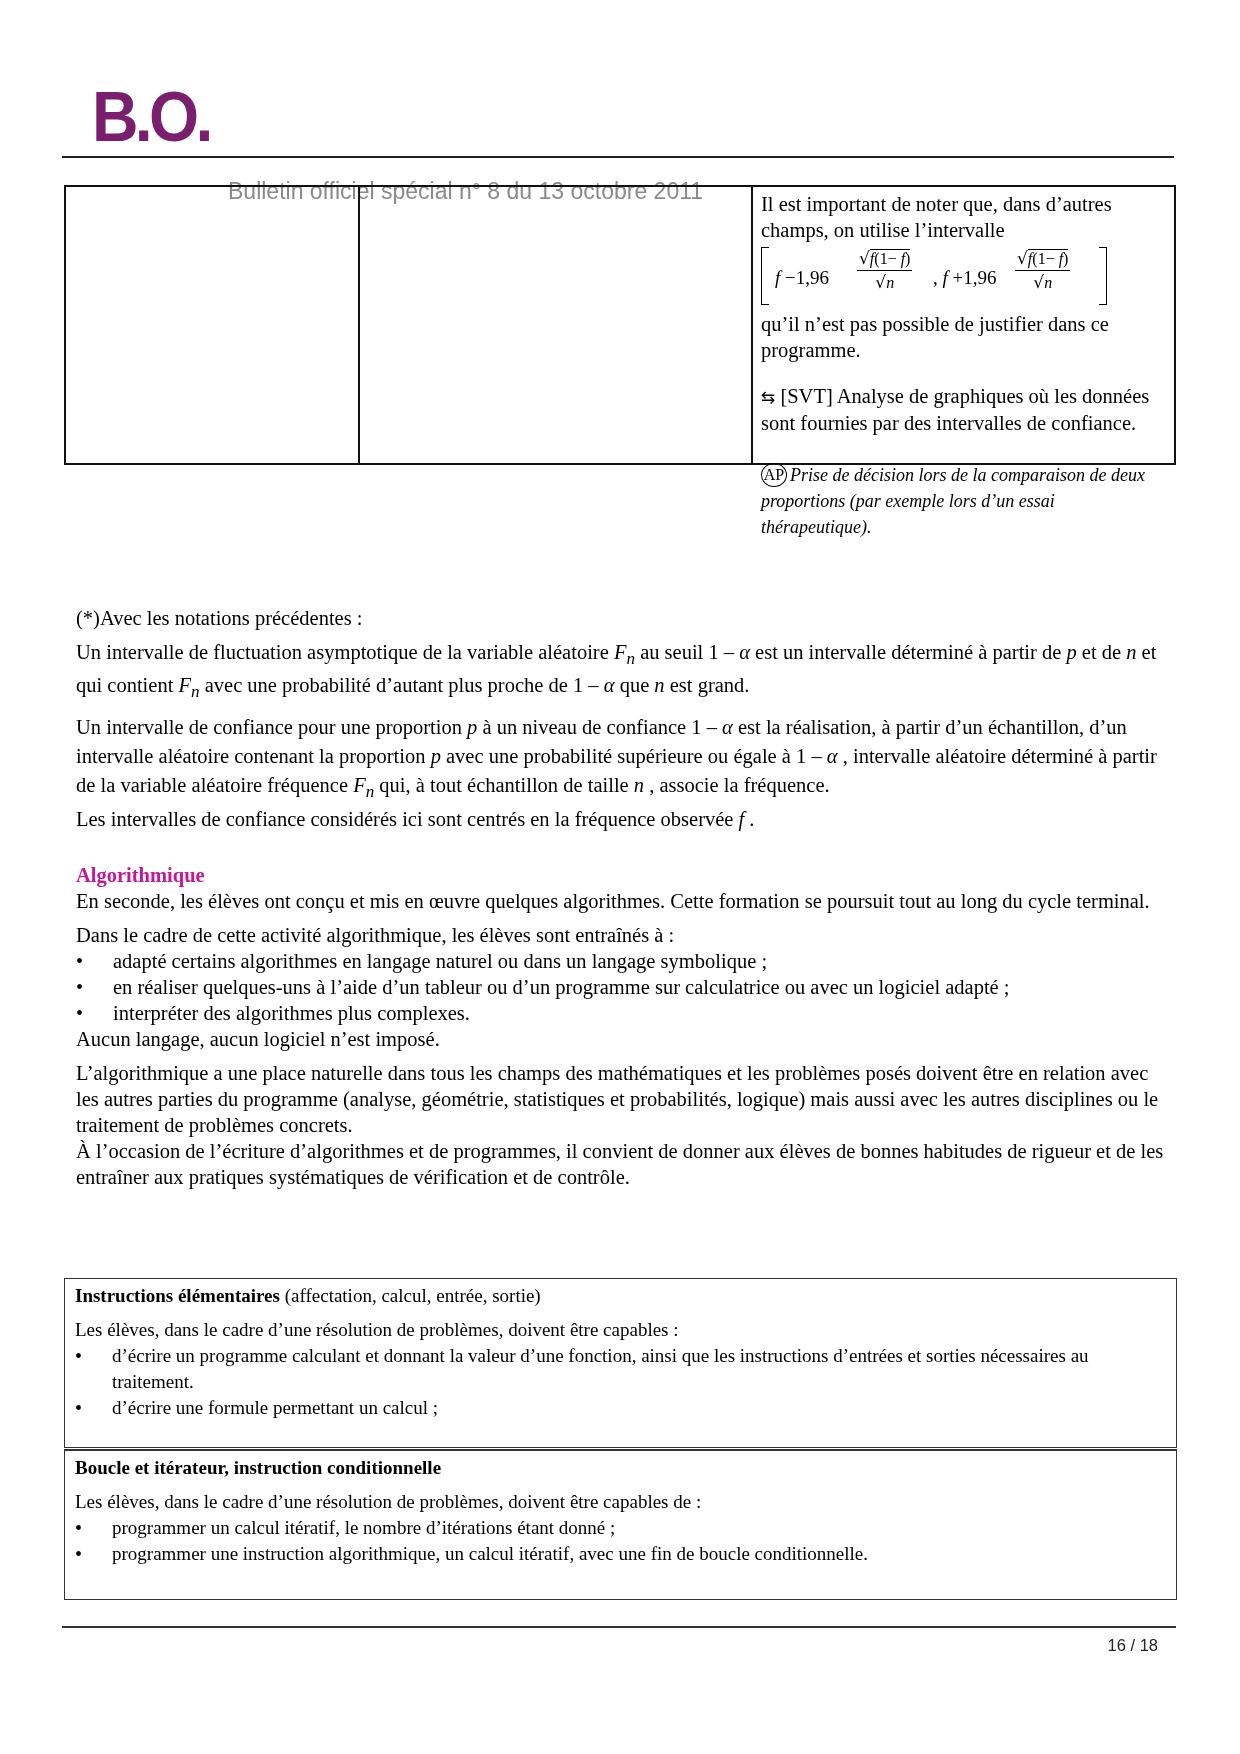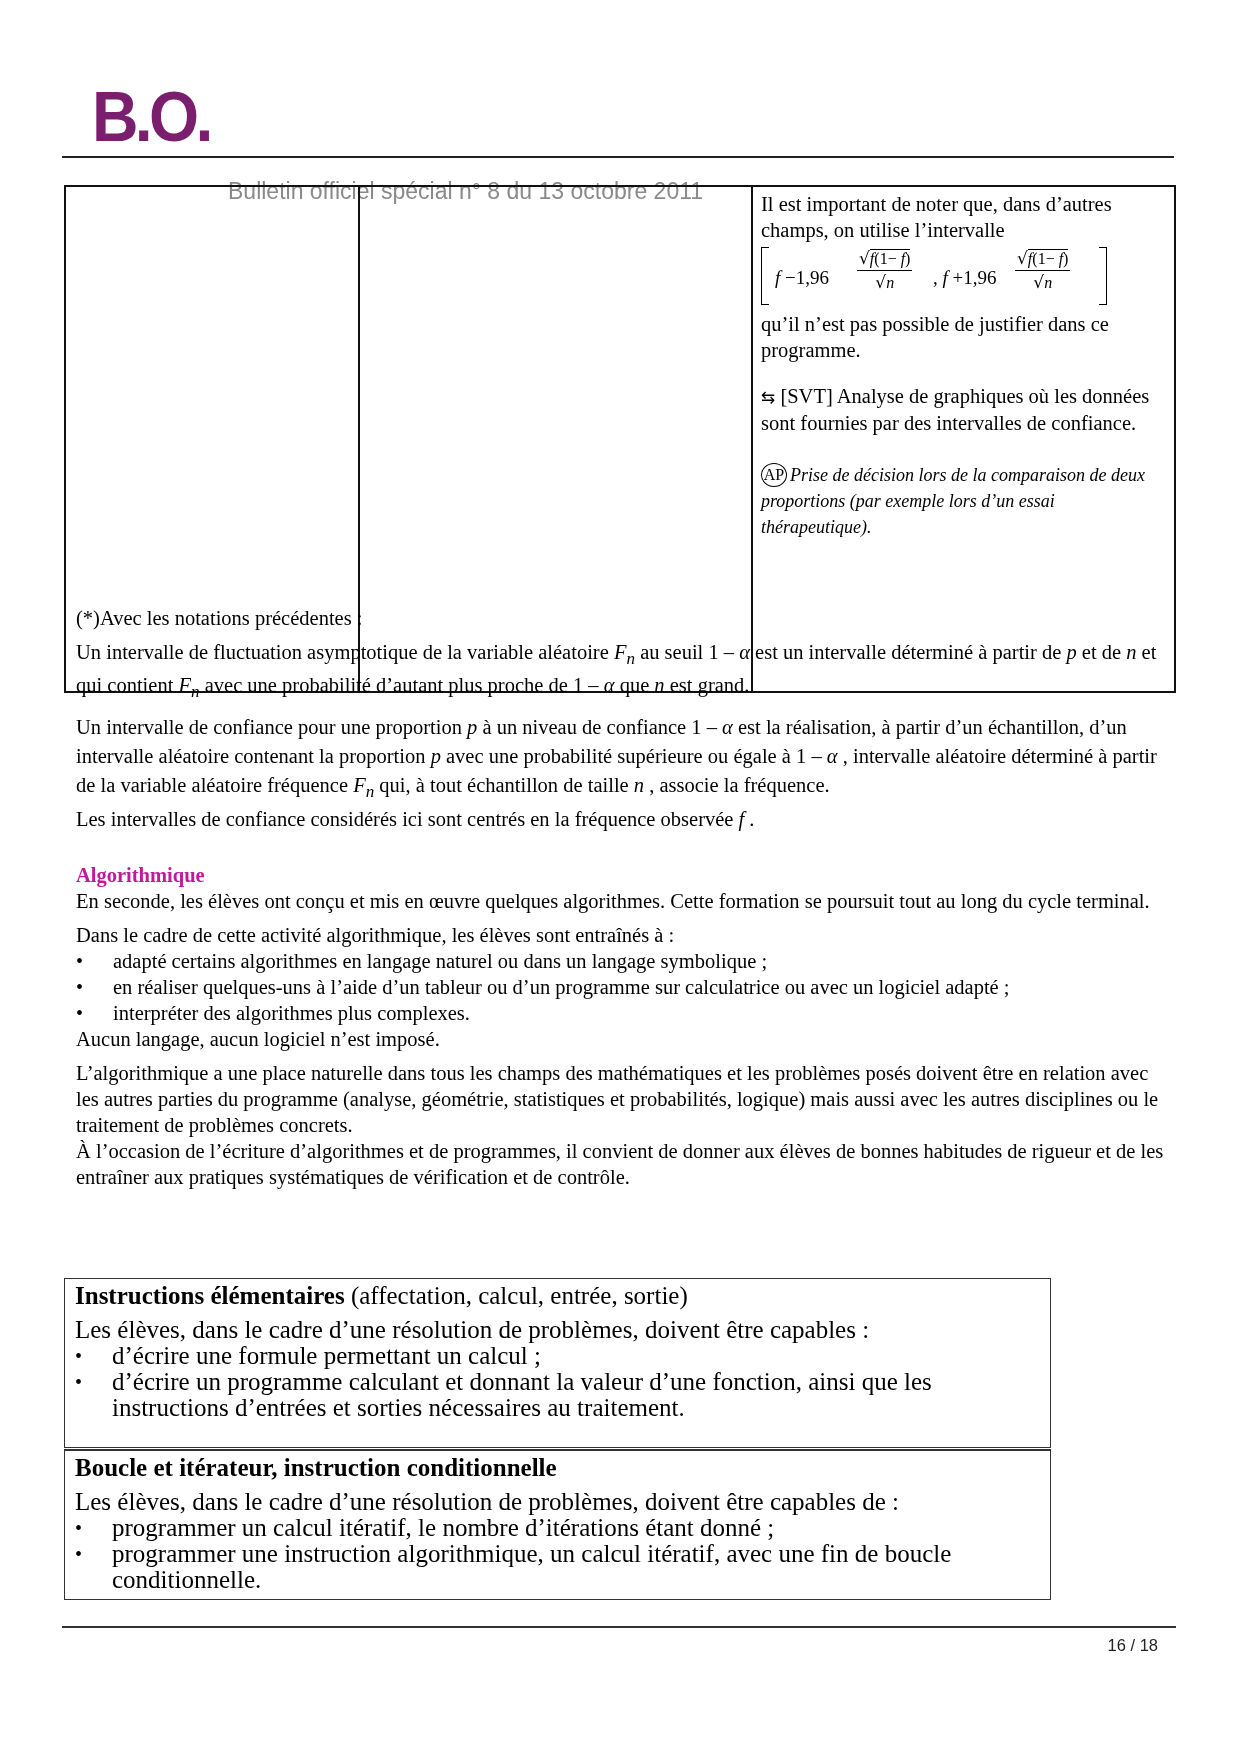--- a/index.html
+++ b/index.html
@@ -9,21 +9,21 @@
   
   .hdr { position: absolute; left: 92px; top: 82px; width: 1080px; height: 78px; }
   .logo { position: absolute; left: 0; top: 0; font-family: "Liberation Sans", "DejaVu Sans", sans-serif;
           font-weight: 700; font-size: 70px; line-height: 70px; color: #7a1f6e; letter-spacing: -4px;
           transform: scaleX(0.92); transform-origin: left top; }
   .hdr-title { position: absolute; left: 136px; top: 60px; font-family: "Liberation Sans", "DejaVu Sans", sans-serif;
                font-size: 23px; color: #8a8a8a; white-space: nowrap; margin-top: 36px; }
   .hdr-rule { position: absolute; left: 62px; top: 156px; width: 1112px; height: 2px; background: #222; }
 
   
-  .t3 { position: absolute; left: 64px; top: 185px; width: 1112px; height: 508px;
+  .t3 { position: absolute; left: 64px; top: 185px; width: 1112px; height: 280px;
         border: 2px solid #111; box-sizing: border-box; display: flex; }
   .t3 .c1 { width: 292px; border-right: 2px solid #111; }
   .t3 .c2 { width: 391px; border-right: 2px solid #111; }
   .t3 .c3 { flex: 1; padding: 4px 8px 0 8px; font-size: 20.5px; line-height: 26px; }
   .c3 p { margin: 0; }
   .formula { position: relative; height: 64px; margin: 2px 0 2px 0; font-family: "Liberation Serif", serif; }
   .bracket { position: absolute; top: 2px; width: 8px; height: 58px; border: 1.5px solid #000; box-sizing: border-box; }
   .bracket.l { left: 0; border-right: none; }
   .bracket.r { left: 338px; border-left: none; }
   .fterm { position: absolute; top: 20px; font-size: 19px; font-style: normal; white-space: nowrap; }
@@ -42,22 +42,22 @@
   .body-text { position: absolute; left: 76px; top: 605px; width: 1100px; font-size: 20.5px; line-height: 26px; }
   .body-text p { margin: 0 0 8px 0; }
   .body-text p.tight { margin-bottom: 0; }
   .body-text i { font-style: italic; }
   .sec-title { color: #c2189a; font-weight: 700; margin-top: 30px !important; margin-bottom: 0 !important; }
   ul.bul { margin: 0; padding: 0; list-style: none; }
   ul.bul li { position: relative; padding-left: 37px; }
   ul.bul li::before { content: "\2022"; position: absolute; left: 0; top: 0; font-size: 20px; }
 
   
-  .box { position: absolute; left: 64px; width: 987px; border: 1.5px solid #333; box-sizing: border-box;
-         padding: 4px 10px 6px 10px; font-size: 25px; line-height: 26px; }
+  .box { position: absolute; left: 64px; width: 1113px; border: 1.5px solid #333; box-sizing: border-box;
+         padding: 4px 10px 6px 10px; font-size: 19px; line-height: 26px; }
   .box p { margin: 0 0 8px 0; }
   .box p.tight { margin: 0; }
   .box b { font-weight: 700; }
   .box1 { top: 1278px; height: 170px; }
   .box2 { top: 1449px; height: 151px; border-top: 2.5px solid #333; }
 
   
   .ftr-rule { position: absolute; left: 62px; top: 1626px; width: 1114px; height: 1.5px; background: #333; }
   .ftr { position: absolute; left: 66px; top: 1636px; width: 1100px; font-family: "Liberation Sans", "DejaVu Sans", sans-serif;
          font-size: 16.5px; color: #222; }
@@ -114,22 +114,22 @@
   </ul>
   <p>Aucun langage, aucun logiciel n’est imposé.</p>
   <p class="tight">L’algorithmique a une place naturelle dans tous les champs des mathématiques et les problèmes posés doivent être en relation avec les autres parties du programme (analyse, géométrie, statistiques et probabilités, logique) mais aussi avec les autres disciplines ou le traitement de problèmes concrets.</p>
   <p>À l’occasion de l’écriture d’algorithmes et de programmes, il convient de donner aux élèves de bonnes habitudes de rigueur et de les entraîner aux pratiques systématiques de vérification et de contrôle.</p>
 </div>
 
 <div class="box box1">
   <p><b>Instructions élémentaires</b><span> (affectation, calcul, entrée, sortie)</span></p>
   <p class="tight">Les élèves, dans le cadre d’une résolution de problèmes, doivent être capables :</p>
   <ul class="bul">
+    <li>d’écrire un programme calculant et donnant la valeur d’une fonction, ainsi que les instructions d’entrées et sorties nécessaires au traitement.</li>
     <li>d’écrire une formule permettant un calcul ;</li>
-    <li>d’écrire un programme calculant et donnant la valeur d’une fonction, ainsi que les instructions d’entrées et sorties nécessaires au traitement.</li>
   </ul>
 </div>
 
 <div class="box box2">
   <p><b>Boucle et itérateur, instruction conditionnelle</b></p>
   <p class="tight">Les élèves, dans le cadre d’une résolution de problèmes, doivent être capables de :</p>
   <ul class="bul">
     <li>programmer un calcul itératif, le nombre d’itérations étant donné ;</li>
     <li>programmer une instruction algorithmique, un calcul itératif, avec une fin de boucle conditionnelle.</li>
   </ul>

